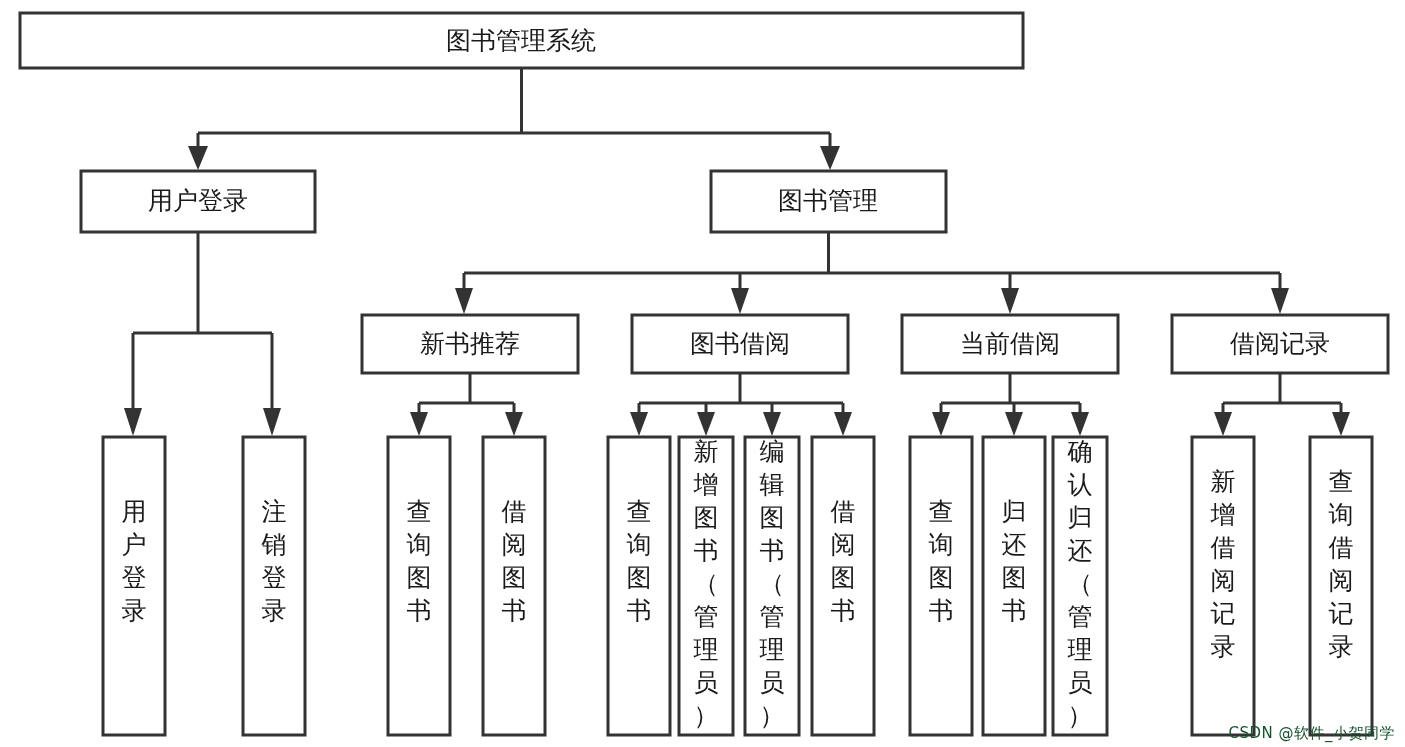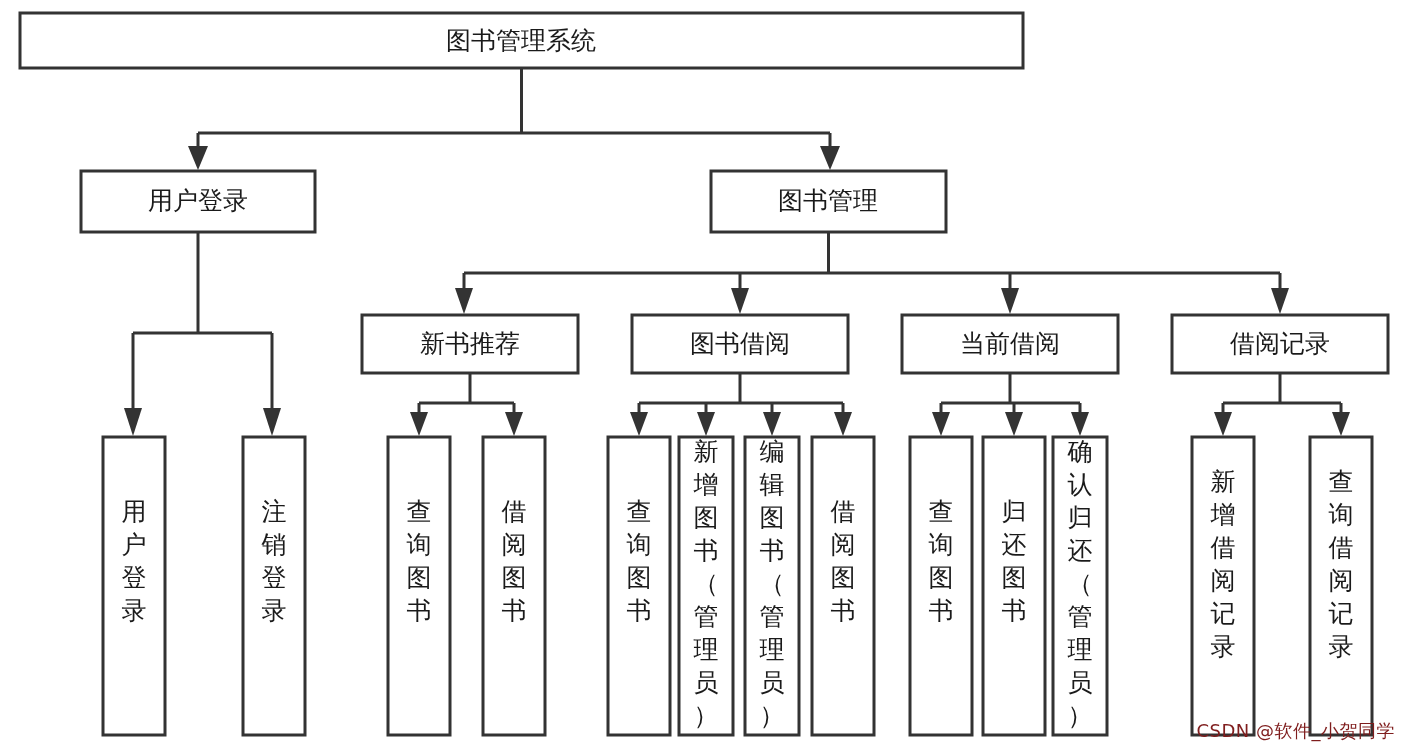--- a/index.html
+++ b/index.html
@@ -53,22 +53,22 @@
     font-family: "DejaVu Sans", "Liberation Sans", sans-serif;
     font-size: 25px;
     fill: #1a1a1a;
     text-anchor: middle;
   }
   .watermark-text {
     position: absolute;
     right: 10px;
     bottom: 4px;
     font-family: "DejaVu Sans", "Liberation Sans", sans-serif;
-    font-size: 18px;
-    color: #7f1d1d;
+    font-size: 15px;
+    color: #14532d;
     letter-spacing: 0.5px;
     white-space: nowrap;
     pointer-events: none;
   }
 </style>
 </head>
 <body>
 
 <div id="diagram-root">
 

